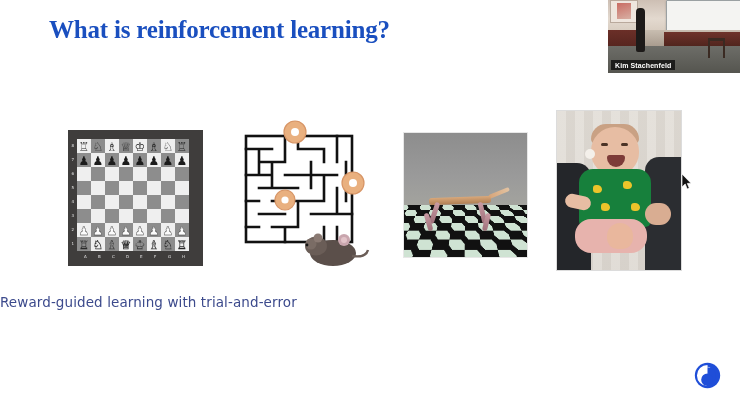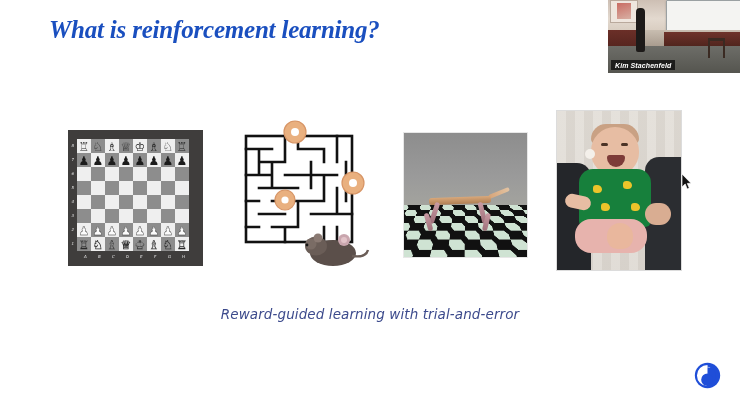--- a/index.html
+++ b/index.html
@@ -7,21 +7,20 @@
     padding: 0;
     background: #ffffff;
   }
   #slide {
     position: relative;
     width: 740px;
     height: 416px;
     background: #ffffff;
     overflow: hidden;
     font-family: "Liberation Sans", sans-serif;
-    font-style: italic;
   }
 
   
   #slide-title {
     position: absolute;
     left: 49px;
     top: 16px;
     font-family: "Liberation Serif", serif;
     font-weight: bold;
     font-size: 25px;
@@ -176,26 +175,24 @@
   .dot.d3{left:44px; top:92px;} .dot.d4{left:74px; top:92px;}
   .baby-pants { position:absolute; left:18px; top:108px; width:72px; height:34px; background:#e7b3ad; border-radius:16px;}
   .baby-foot { position:absolute; left:50px; top:112px; width:26px; height:26px; background:#e9b79d; border-radius:50% 50% 40% 40%;}
   .baby-arm { position:absolute; left:8px; top:84px; width:26px; height:14px; background:#e7bda3; border-radius:8px; transform:rotate(12deg);}
 
   
   #caption {
     position: absolute;
     left: 0; right: 0;
     top: 294px;
-    text-align: center;
     font-family: "DejaVu Sans", sans-serif;
     font-size: 13.5px;
     color: #3c4a8c;
     letter-spacing: 0.1px;
-    margin-top: 12px;
   }
 
   
   #logo { position: absolute; left: 694px; top: 362px; width: 27px; height: 27px; }
 
   
   #cursor { position: absolute; left: 681px; top: 174px; width: 11px; height: 16px; }
 </style>
 </head>
 <body>

